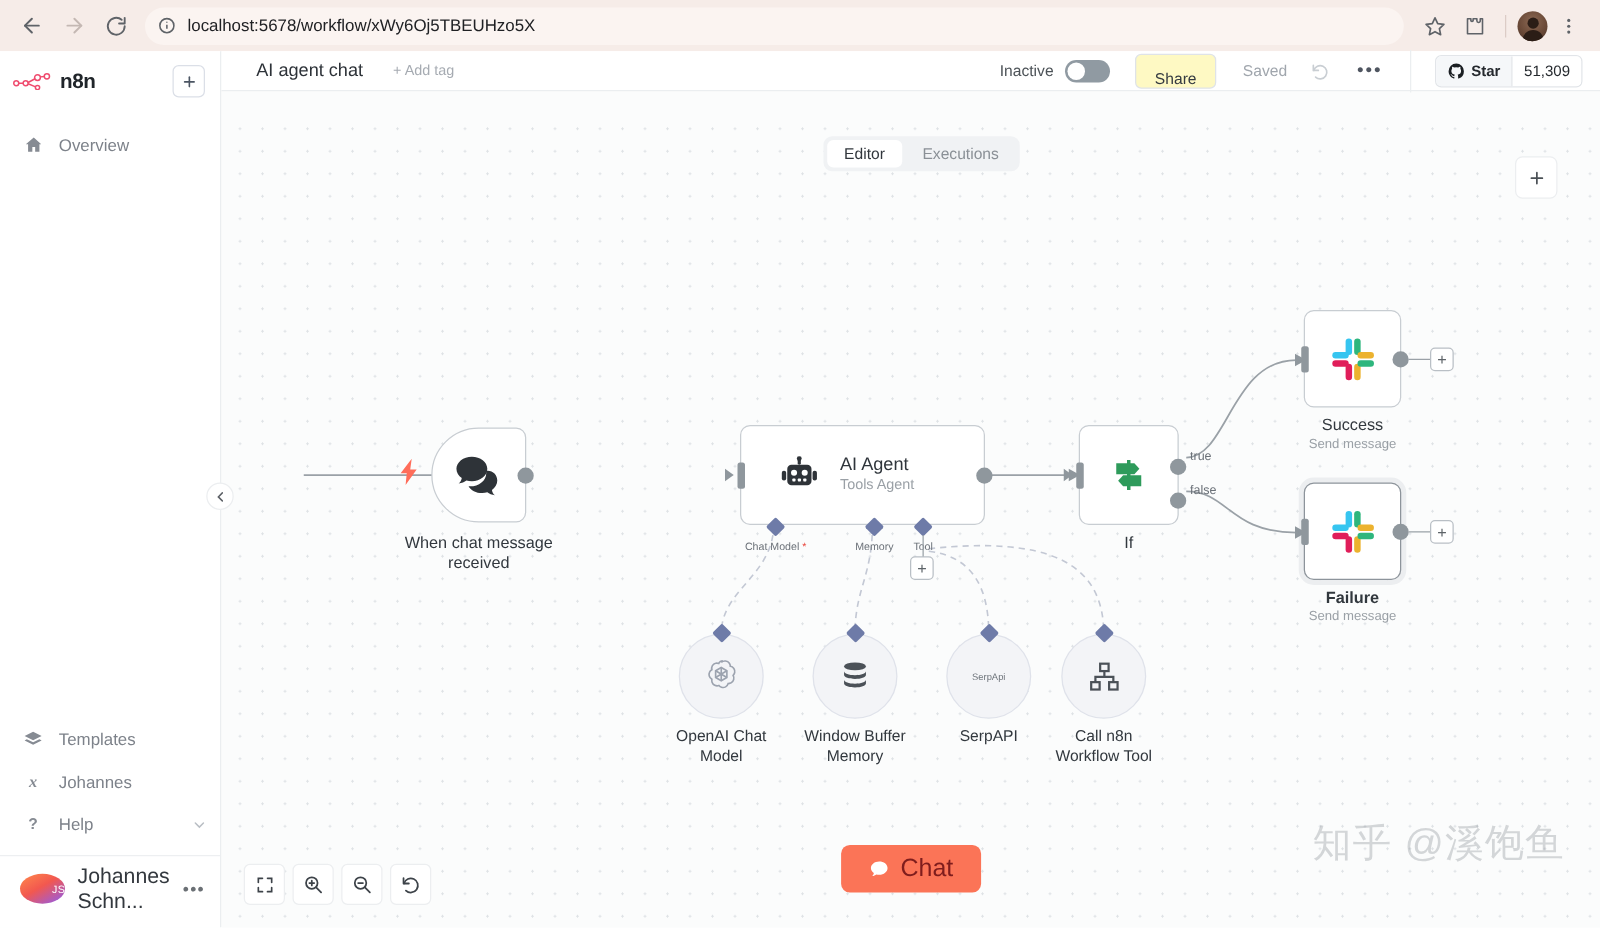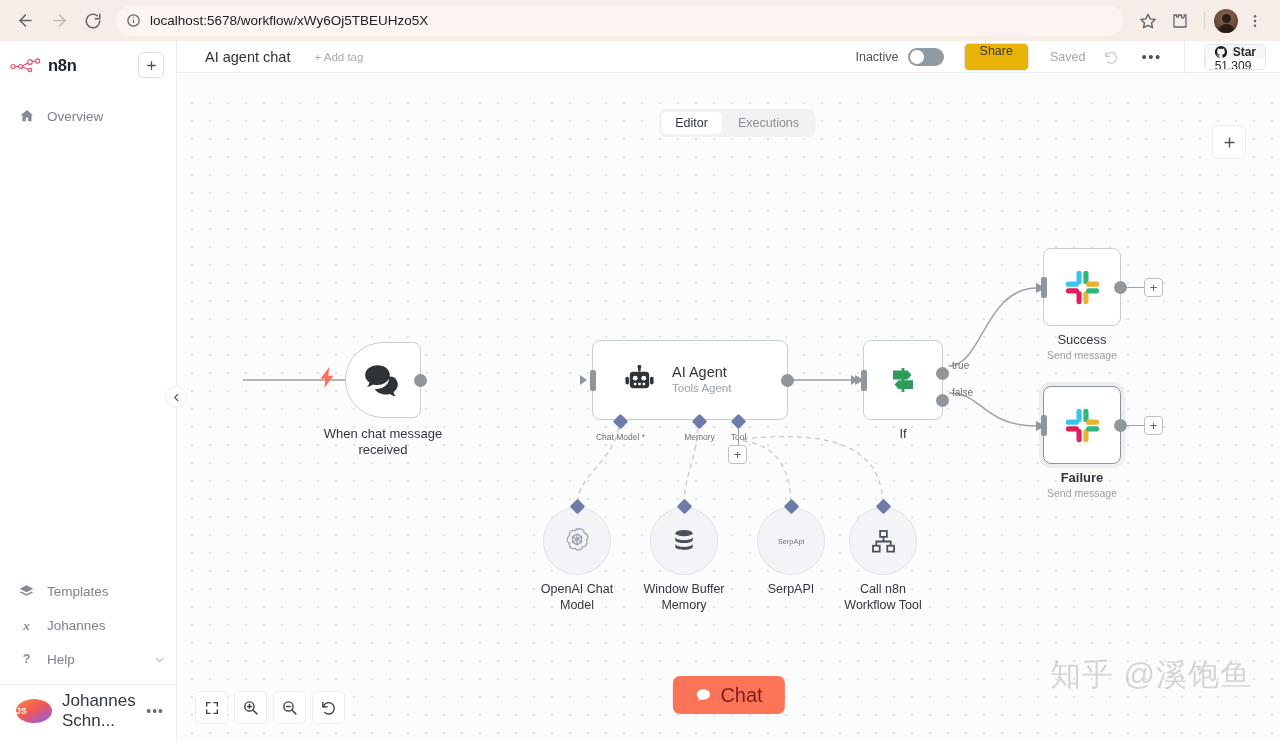--- a/index.html
+++ b/index.html
@@ -76,22 +76,22 @@
   .sb-spacer { flex: 1 1 auto; }
   .sb-bottom { padding-bottom: 6px; }
   .sb-user {
     border-top: 1px solid #edeff1; margin-top: 8px;
     height: 52px; display: flex; align-items: center; gap: 10px;
     padding: 0 12px 0 16px;
   }
   .avatar-user {
     width: 36px; height: 24px; border-radius: 50%;
     background: linear-gradient(150deg, #ff8a4c 0%, #f2584f 45%, #8b5cf6 100%);
-    color: #fff; font-size: 8.5px; font-weight: bold;
-    display: flex; align-items: center; justify-content: flex-start;
+    color: #fff; font-size: 8.5px; font-weight: normal;
+    display: flex; align-items: center; justify-content: flex-end;
     flex: 0 0 auto; letter-spacing: 0.2px;
   }
   .user-name { font-size: 17px; color: #33383e; }
   .user-dots { margin-left: auto; color: #6b7075; font-size: 14px; letter-spacing: 1px; line-height: 8px; }
   .sb-collapse {
     position: absolute; right: -11px; top: 345px;
     width: 22px; height: 22px; border-radius: 50%;
     background: #fff; border: 1px solid #eceef0;
     display: flex; align-items: center; justify-content: center;
     color: #5c6066; z-index: 9;
@@ -111,28 +111,28 @@
   .toggle {
     width: 36px; height: 18px; border-radius: 10px; background: #909aa2;
     position: relative; margin-right: 20px;
   }
   .toggle .knob {
     position: absolute; left: 2px; top: 2px;
     width: 14px; height: 14px; border-radius: 50%; background: #fff;
   }
   .btn-share {
     height: 28px; padding: 0 15px; border: 1px solid #dfe3e8; border-radius: 5px;
-    background: #eab308; font-size: 12.5px; color: #343a40;
-    display: flex; align-items: flex-start;
+    background: #fef9c3; font-size: 12.5px; color: #343a40;
+    display: flex; align-items: flex-end;
   }
   .saved-text { font-size: 12.5px; color: #a0a6ad; margin-left: 21px; }
   .icon-undo { margin-left: 18px; color: #c9ced3; display: flex; align-items: center; }
   .hdr-dots { margin-left: 22px; color: #4f5560; font-size: 15px; letter-spacing: 1.5px; line-height: 6px; }
   .hdr-sep { width: 1px; height: 34px; background: #ebeef0; margin-left: 22px; margin-right: 19px; }
-  .star-group { display: flex; height: 26px; border: 1px solid #e2e5e9; border-radius: 5px; overflow: hidden; flex-direction: column; }
+  .star-group { display: flex; height: 26px; border: 1px solid #e2e5e9; border-radius: 5px; overflow: hidden; }
   .star-left {
     display: flex; align-items: center; gap: 5px; padding: 0 9px;
     background: #f5f7f9; font-size: 12px; font-weight: bold; color: #25292e;
   }
   .star-right {
     display: flex; align-items: center; padding: 0 9px;
     background: #fff; font-size: 12px; color: #25292e;
     border-left: 1px solid #e2e5e9;
   }
 

